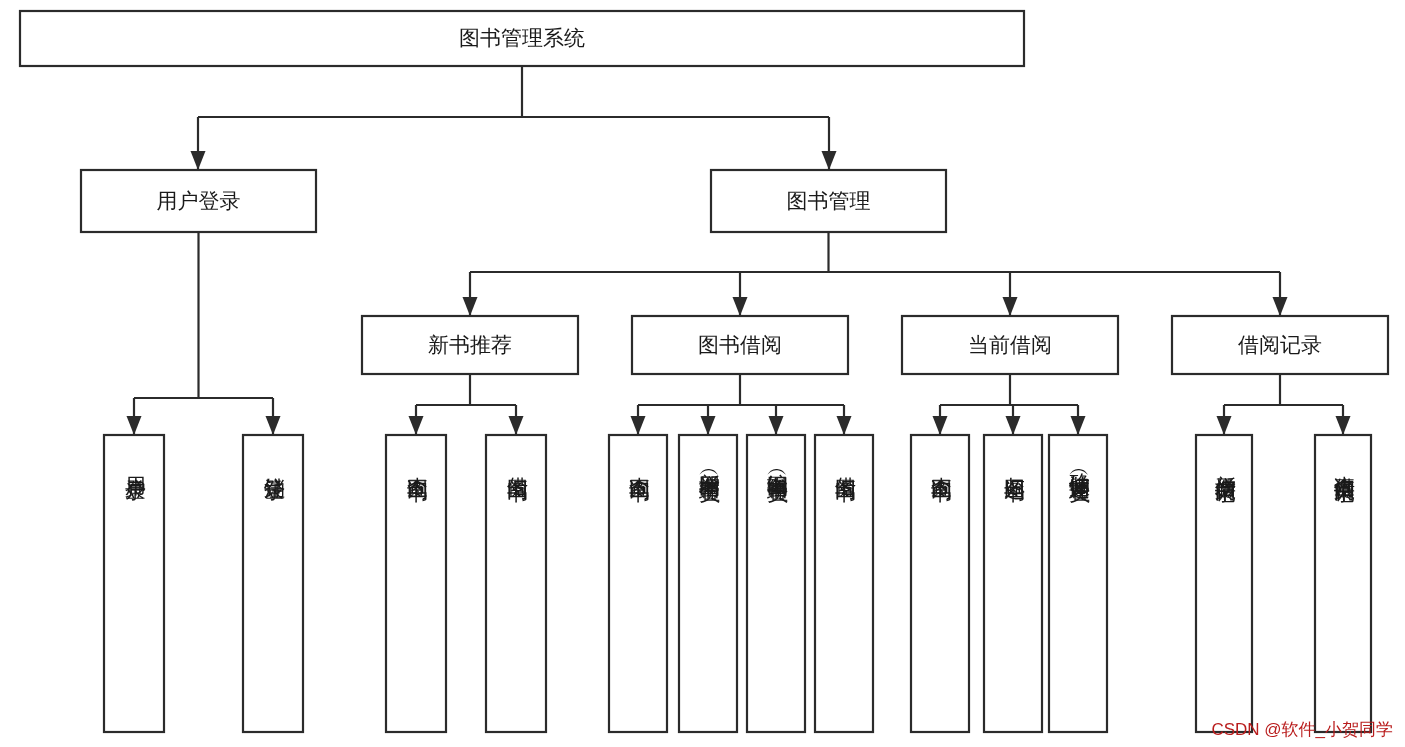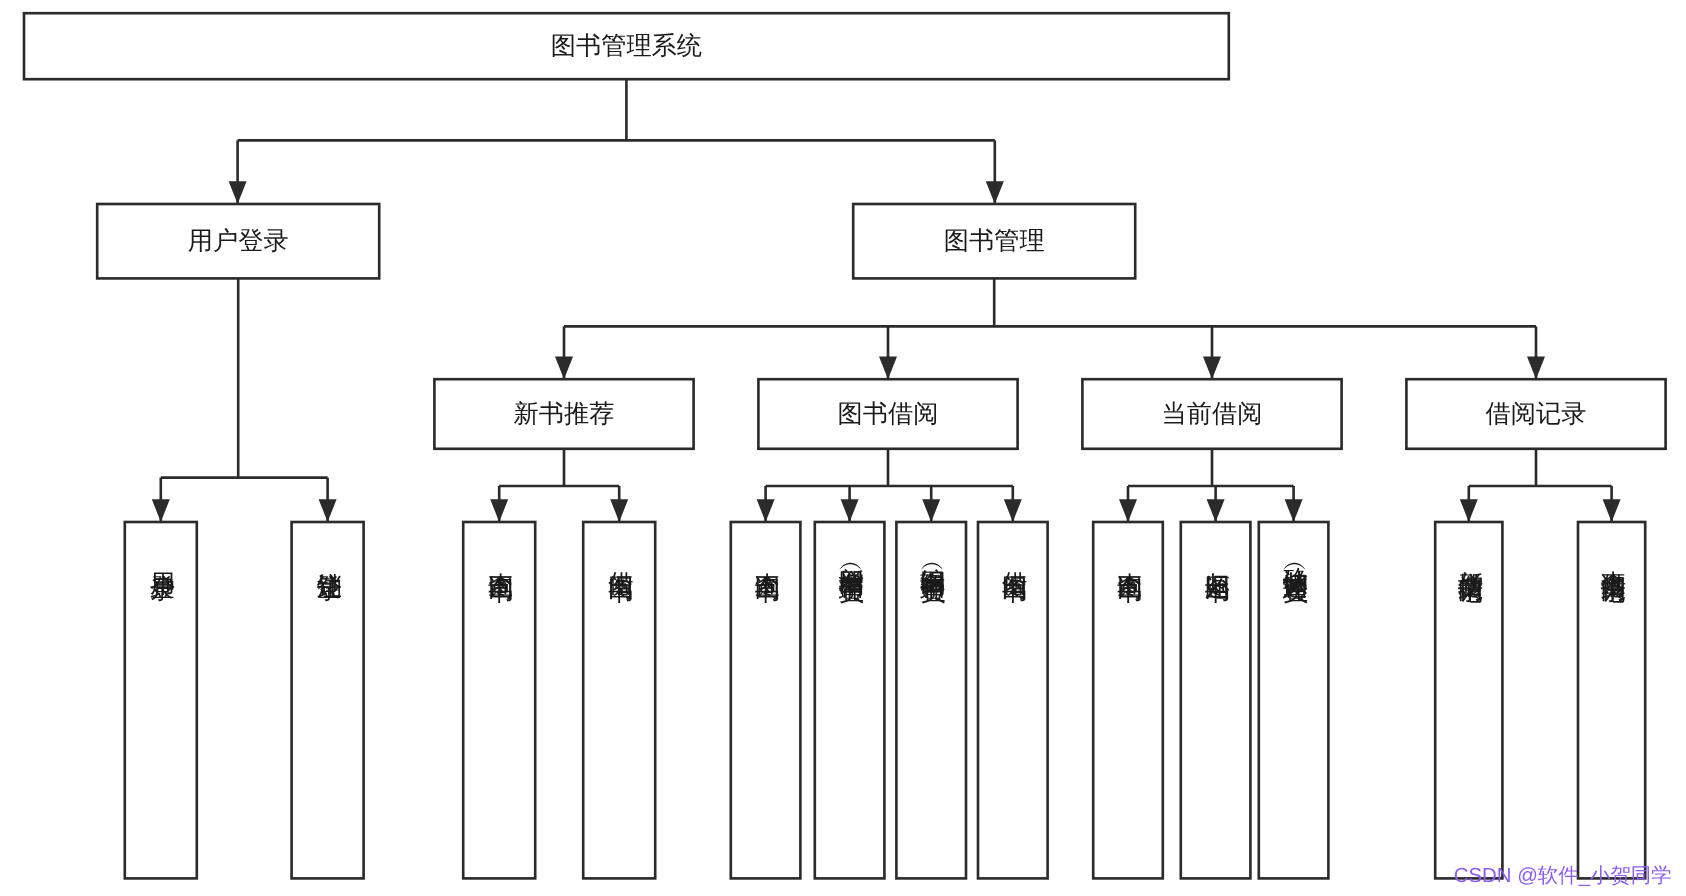--- a/index.html
+++ b/index.html
@@ -56,21 +56,21 @@
   .arrow-head {
     fill: #2b2b2b;
     stroke: none;
   }
   .watermark-text {
     position: absolute;
     right: 12px;
     bottom: 6px;
     font-family: "Liberation Sans", "DejaVu Sans", sans-serif;
     font-size: 17px;
-    color: #8b5cf6;
+    color: #b91c1c;
     white-space: nowrap;
     user-select: none;
     pointer-events: none;
   }
 </style>
 </head>
 <body>
 
 <div id="diagram-root">
   <svg class="diagram-canvas" viewBox="0 0 1405 747" xmlns="http://www.w3.org/2000/svg">

